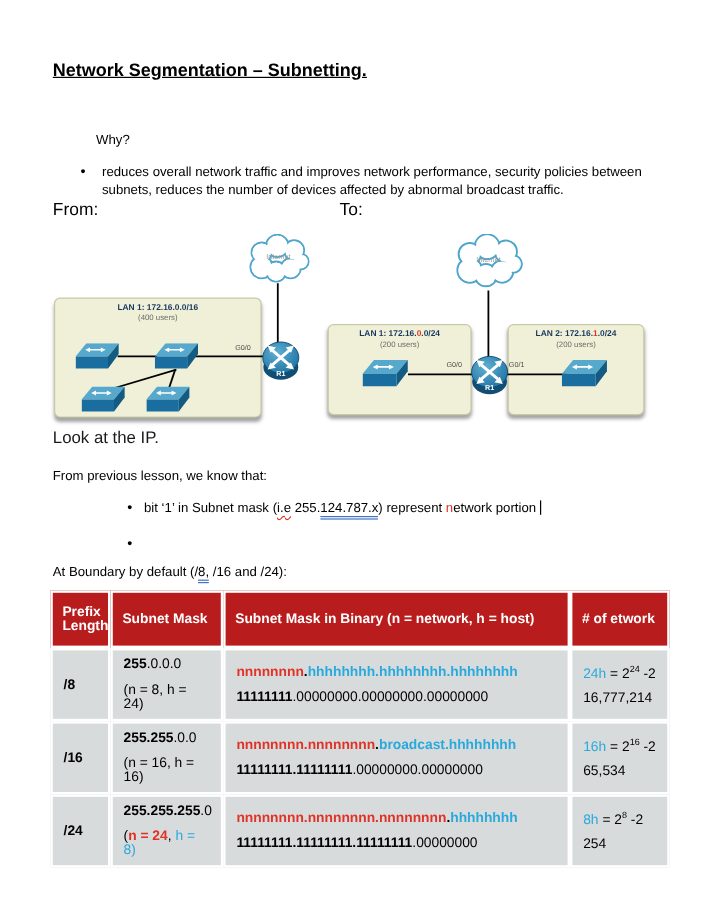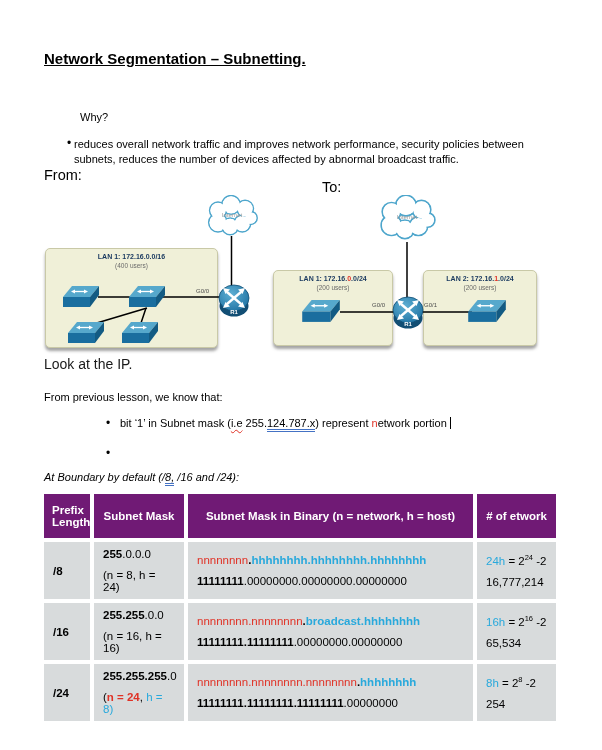--- a/index.html
+++ b/index.html
@@ -10,31 +10,31 @@
   }
   .abs { position:absolute; }
 
   
   .doc-title { left:44px; top:50px; font-size:15px; font-weight:bold; text-decoration:underline; white-space:nowrap; }
   .doc-subtitle { left:44px; top:79px; font-size:14.5px; font-weight:bold; white-space:nowrap; }
   .red { color:#ff0000; }
   .why { left:44px; top:111px; font-size:11px;margin-left:36px; }
   .bullet-dot { font-size:12px; }
   .why-dot { left:67px; top:136px; }
-  .why-bullet { left:74px; top:137px; width:487px; font-size:11px; line-height:15px; }
+  .why-bullet { left:85px; top:137px; width:487px; font-size:11px; line-height:15px; }
   .from-label { left:44px; top:167px; font-size:14.5px; }
-  .to-label { left:283px; top:179px; font-size:14.5px;margin-left:39px; }
+  .to-label { left:283px; top:167px; font-size:14.5px; }
 
   .look-heading { left:44px; top:356px; font-size:14px; color:#1a1a1a; }
   .prev-lesson { left:44px; top:391px; font-size:11px; }
   .ip-dot1 { left:106px; top:416px; }
   .ip-b1 { left:120px; top:417px; font-size:11px; white-space:nowrap; }
   .ip-dot2 { left:106px; top:446px; }
   .ip-b2 { left:120px; top:447px; font-size:11px; white-space:nowrap; }
-  .boundary { left:44px; top:471px; font-size:11px; white-space:nowrap;font-style:italic; }
+  .boundary { left:44px; top:471px; font-size:11px; white-space:nowrap; }
 
   .wavy { text-decoration:underline wavy #e03226; text-decoration-thickness:1px; text-underline-offset:2px; }
   .dblu { border-bottom:3px double #4472c4; }
   .n-red { color:#e03226; }
   .h-cyan { color:#29a9dc; }
   .cursor-bar { display:inline-block; width:1px; height:12px; background:#000; margin-left:3px; vertical-align:-2px; }
 
   
   .lan-box { background:#f0f0d8; border:1px solid #c9c9a7; border-radius:5px;
              box-shadow:0 3px 3px rgba(90,90,90,.55); z-index:1; }
@@ -52,28 +52,28 @@
                   font-size:6px; font-weight:bold; color:#ffffff; z-index:4; }
   .iface { z-index:4; font-size:6px; color:#4d4d4d; white-space:nowrap; }
   .if-g00-from { left:196px; top:288px; }
   .if-g00-to { left:372px; top:302px; }
   .if-g01-to { left:424px; top:302px; }
 
   
   .subnet-table { position:absolute; left:42px; top:492px; width:516px;
                   border-collapse:separate; border-spacing:0; table-layout:fixed; }
   .subnet-table th, .subnet-table td { border:2px solid #ffffff; }
-  .subnet-table th { background:#701a75; color:#ffffff; font-size:11.5px; font-weight:bold;
-                     text-align:center; vertical-align:middle; padding:4px 8px; height:48px; }
+  .subnet-table th { background:#b91c1c; color:#ffffff; font-size:11.5px; font-weight:bold;
+                     text-align:left; vertical-align:middle; padding:4px 8px; height:48px; }
   .subnet-table td { background:#d8dbdc; font-size:11.5px; vertical-align:middle;
                      padding:6px 9px; height:57px; }
   .prefix-cell { font-weight:bold; }
   .l2 { margin-top:9px; }
   .b { font-weight:bold; }
-  .bin-n { color:#e03226; font-weight:normal; }
+  .bin-n { color:#e03226; font-weight:bold; }
   .bin-h { color:#29a9dc; font-weight:bold; }
   .hosts-h { color:#29a9dc; }
   sup { font-size:7.5px; }
 </style>
 </head>
 <body>
 
 <div class="page">
 
   <h1 class="abs doc-title">Network Segmentation – Subnetting.</h1>

